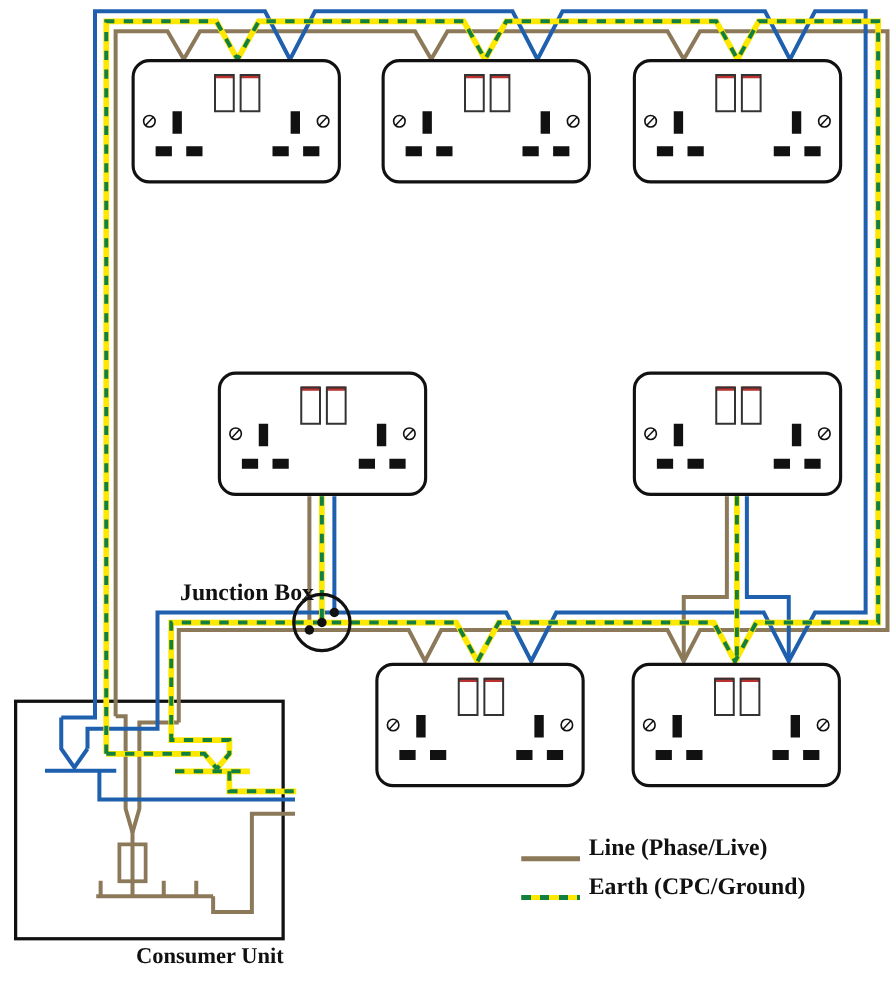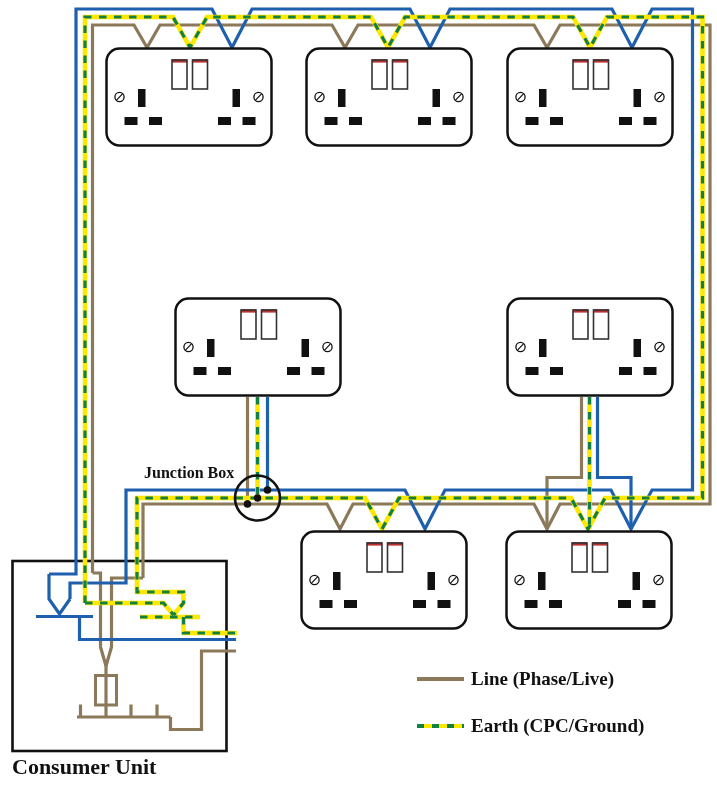--- a/index.html
+++ b/index.html
@@ -19,32 +19,32 @@
   
   .sock-body{fill:#fff;stroke:var(--ink);stroke-width:2.5;}
   .sw-red{fill:var(--switch_red);stroke:none;}
   .sw-box{fill:none;stroke:#333;stroke-width:1.6;}
   .pin{fill:var(--ink);stroke:none;}
   .screw circle{fill:#fff;stroke:var(--ink);stroke-width:1.3;}
   .screw line{stroke:var(--ink);stroke-width:1.2;}
 
   
   .lbl{position:absolute;color:var(--ink);font-weight:bold;white-space:nowrap;}
-  .lbl-jb{left:144px;top:464px;font-size:16px;}
-  .lbl-cu{left:12px;top:754px;width:215px;text-align:left;font-size:22px;}
+  .lbl-jb{left:144px;top:464px;font-size:19px;}
+  .lbl-cu{left:12px;top:754px;width:215px;text-align:right;font-size:18px;}
 
   
-  .legend-row{position:absolute;left:417px;height:20px;display:flex;align-items:center;}
+  .legend-row{position:absolute;left:417px;height:20px;display:flex;align-items:flex-end;}
   .legend-row .sw{display:inline-block;width:47px;}
   .sw-line{height:4px;background:var(--line);}
   .sw-neutral{height:4px;background:var(--neutral);}
   .sw-earth{height:4.5px;background-color:var(--earth_yellow);
     background-image:repeating-linear-gradient(90deg,var(--earth_green) 0 7.5px,transparent 7.5px 15px);}
   .legend-text{margin-left:7px;font-size:19px;font-weight:bold;color:var(--ink);line-height:20px;}
-  .lg-0{top:669px;} .lg-1{top:693px;} .lg-2{top:716px;}
+  .lg-0{top:669px;} .lg-1{top:693px;} .lg-2{top:700px;}
 </style>
 </head>
 <body>
 
 <div class="stage">
 
   <svg width="717" height="799" viewBox="0 0 717 799">
     <defs>
 
       <g id="socket">

